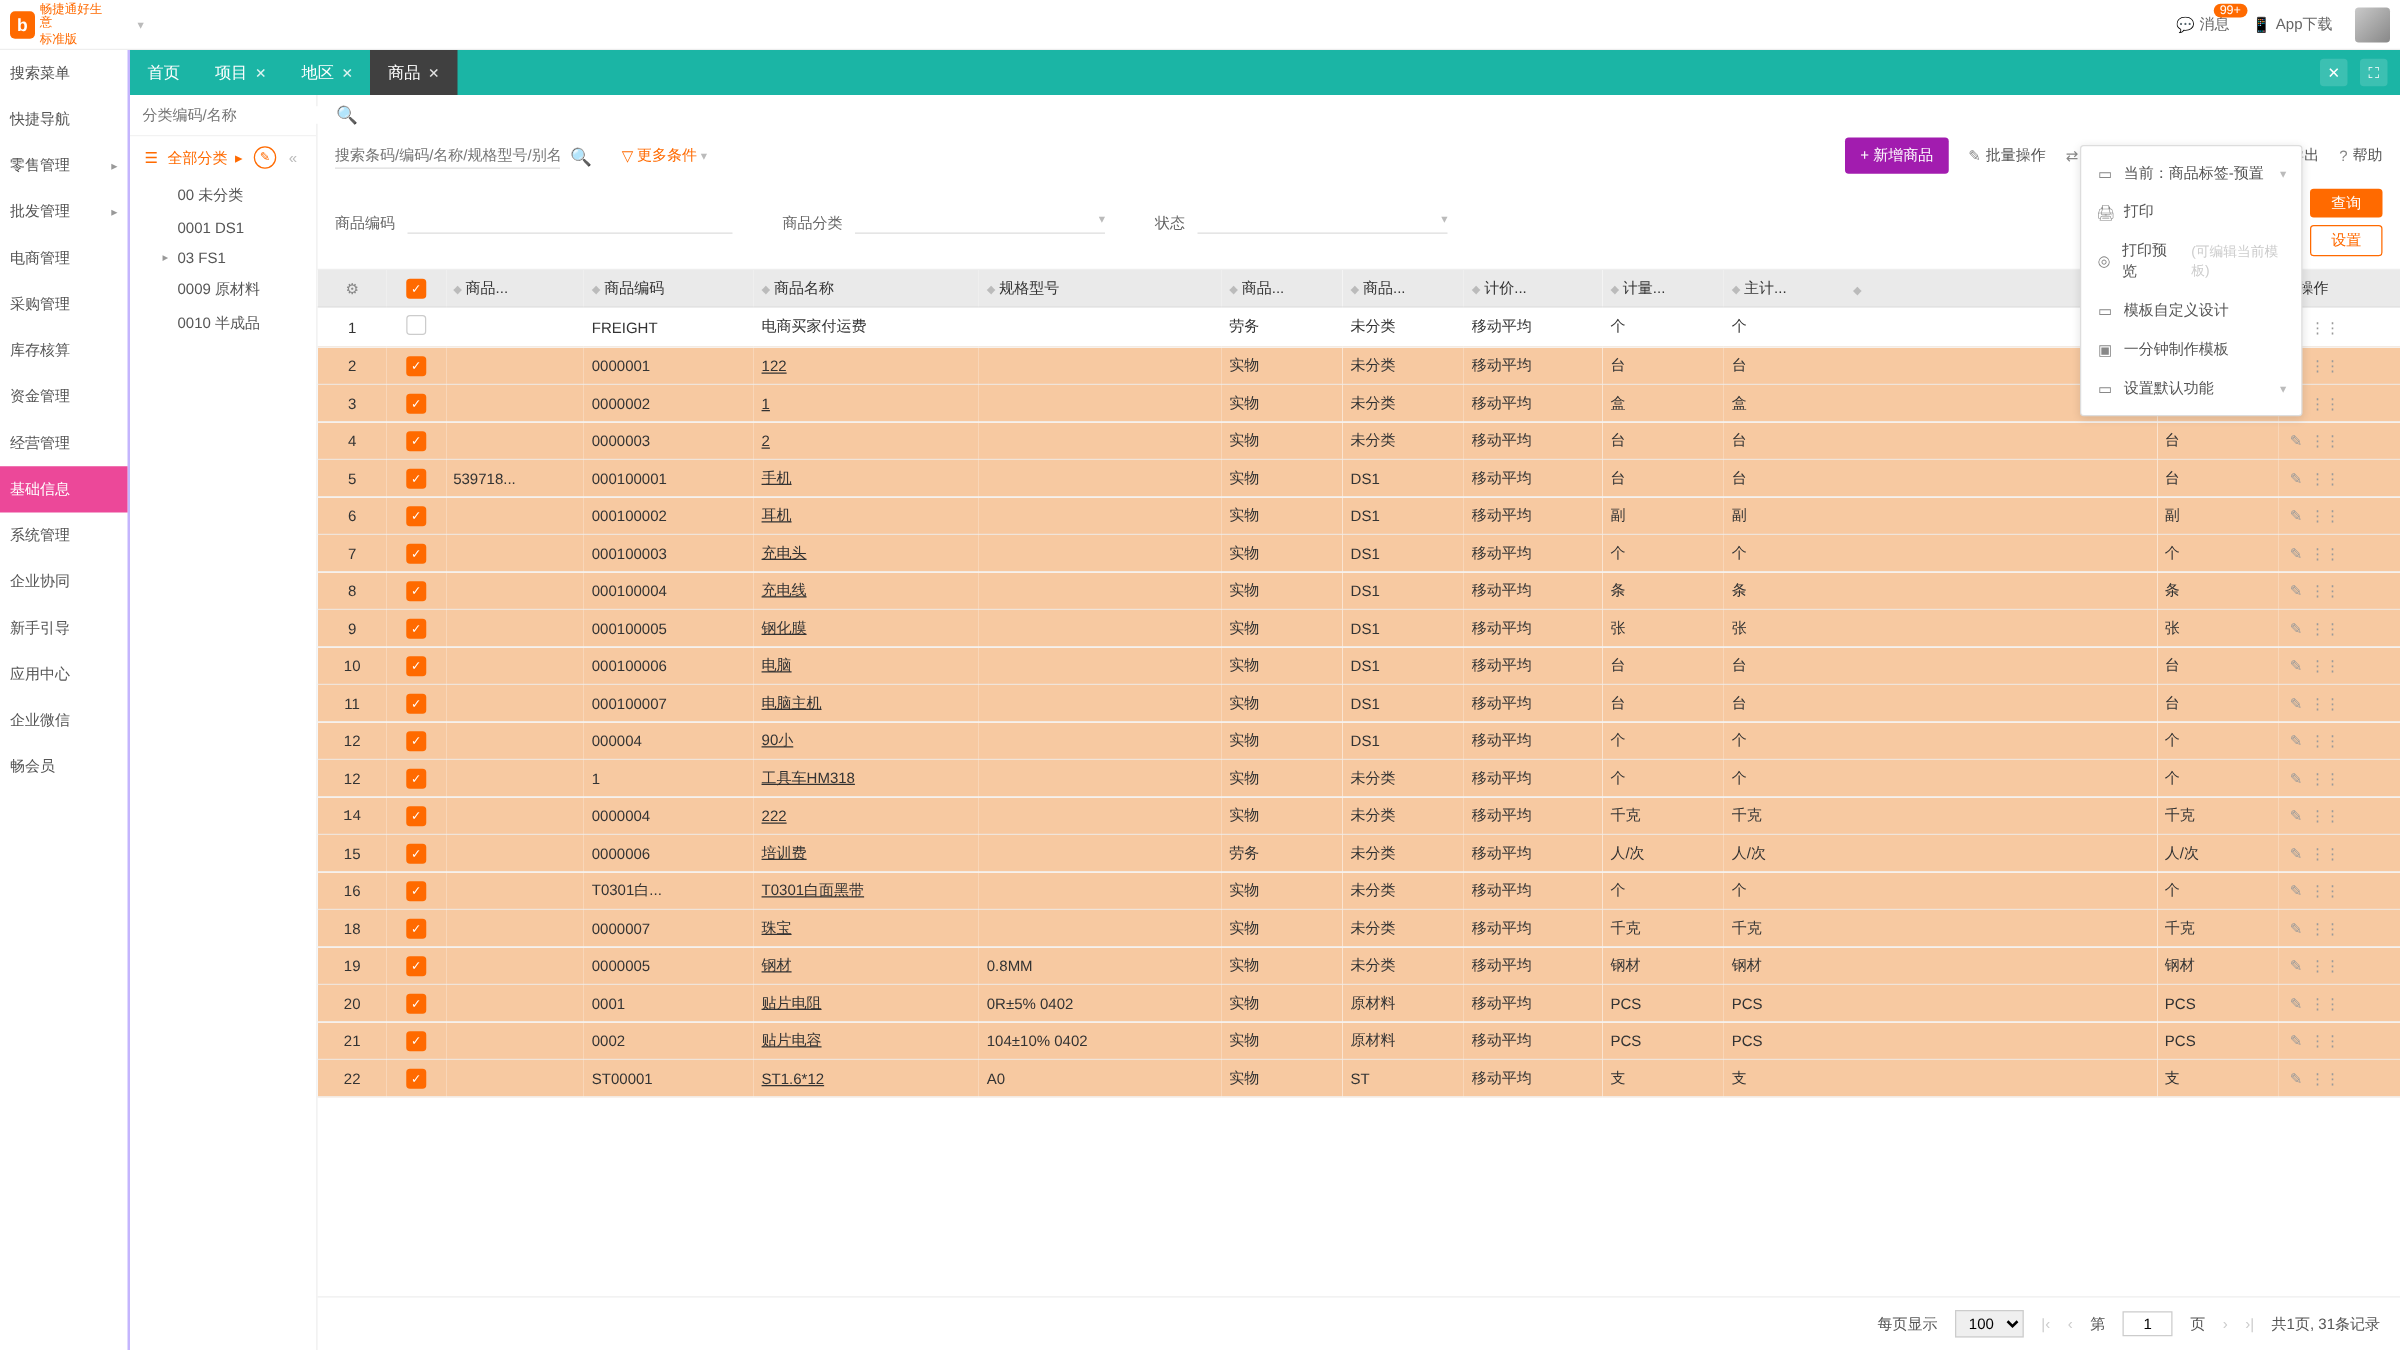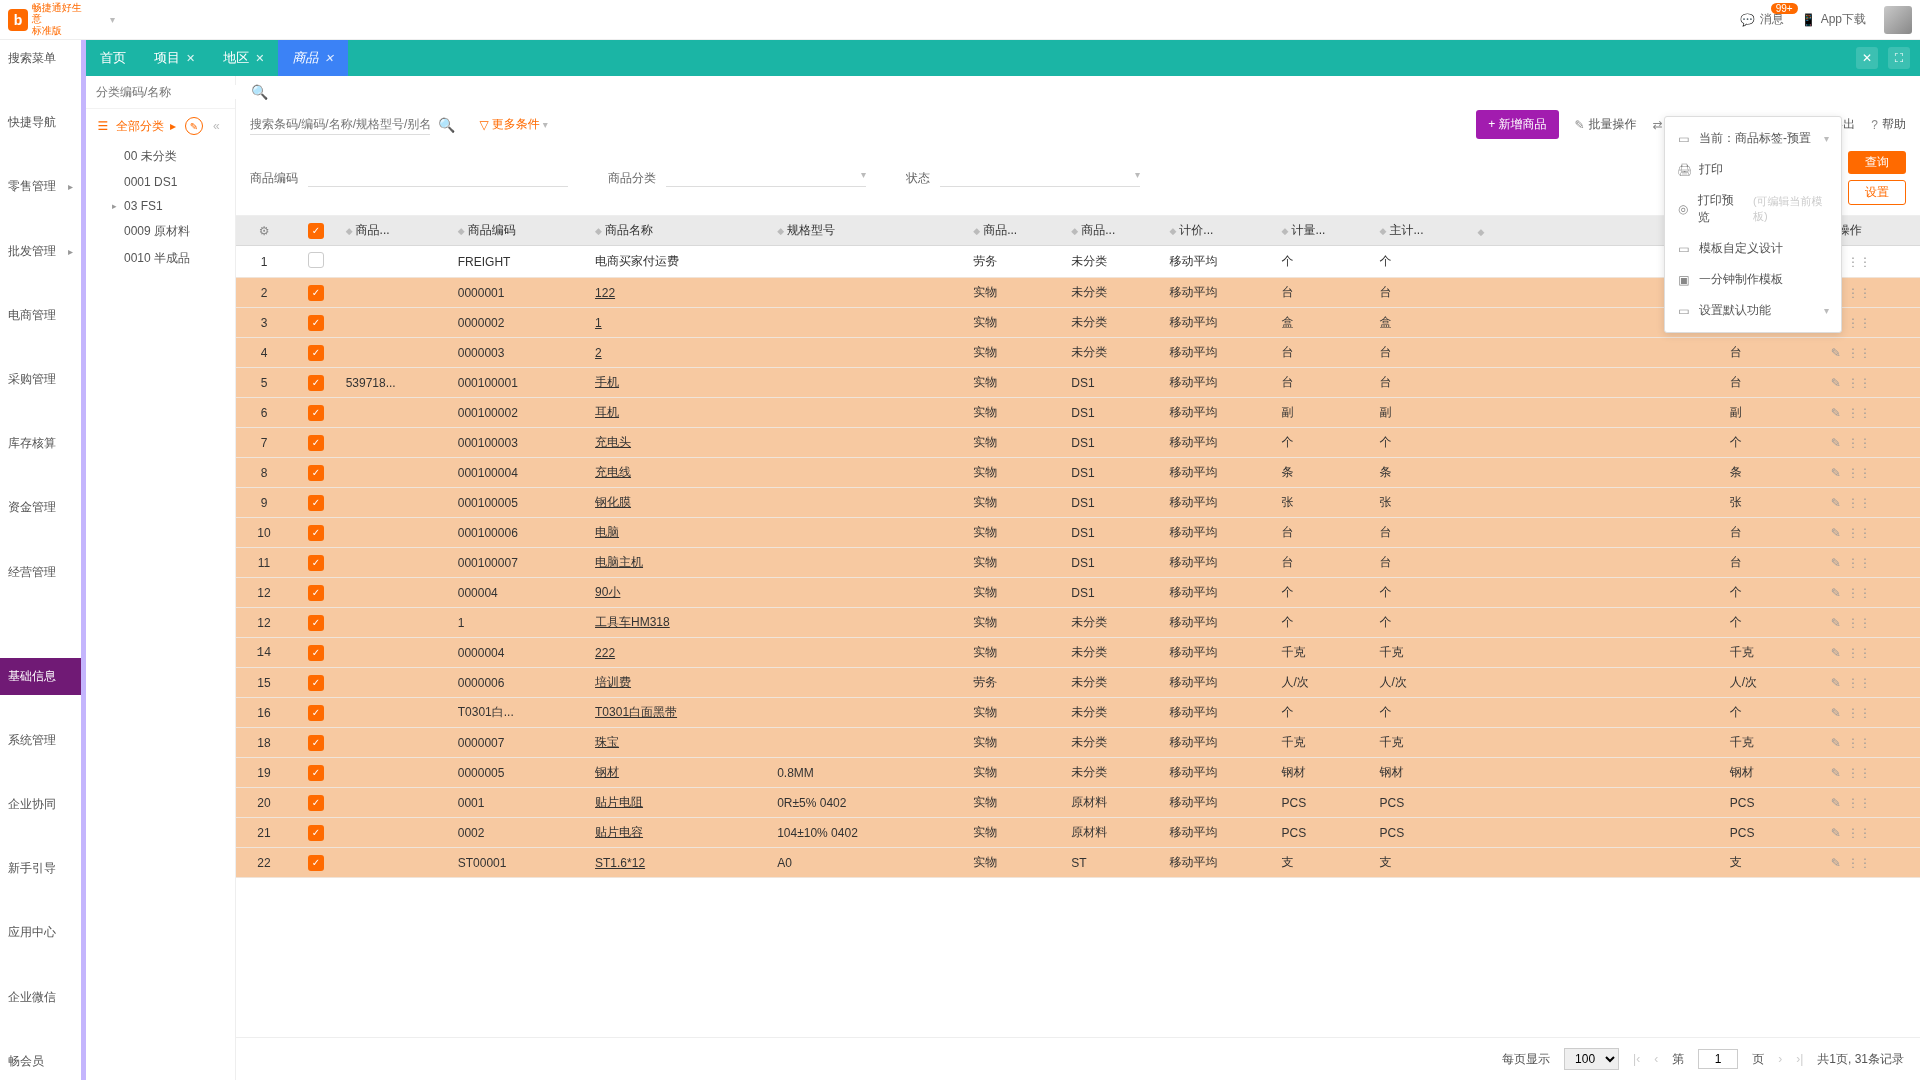--- a/index.html
+++ b/index.html
@@ -10,28 +10,28 @@
 .logo-mark{width:22px;height:22px;background:#ff6a00;border-radius:4px;display:flex;align-items:center;justify-content:center;color:#fff;font-weight:bold;font-size:14px;}
 .logo-text{font-size:10px;color:#ff6a00;line-height:1.1;}
 .logo-sub{font-size:10px;color:#ff6a00;}
 .company-select{margin-left:18px;color:#999;display:flex;align-items:center;gap:6px;}
 .chev{font-size:10px;color:#bbb;}
 .topbar-right{margin-left:auto;display:flex;align-items:center;gap:18px;}
 .top-item{display:flex;align-items:center;gap:4px;color:#666;position:relative;}
 .badge{background:#ff6a00;color:#fff;border-radius:8px;padding:0 5px;font-size:10px;position:absolute;top:-8px;right:-14px;}
 .avatar{width:28px;height:28px;background:linear-gradient(135deg,#c9c9c9 0%,#888 100%);border-radius:3px;}
 .body{flex:1;display:flex;min-height:0;}
-.sidebar{width:86px;border-right:5px solid #c4b5fd;display:flex;flex-direction:column;font-size:12px;justify-content:space-between;}
+.sidebar{width:104px;border-right:2px solid #c4b5fd;display:flex;flex-direction:column;font-size:12px;}
 .side-item{padding:10px 8px;color:#555;display:flex;align-items:center;justify-content:space-between;cursor:pointer;}
-.side-item.active{background:#701a75;color:#fff;margin-top:40px;}
+.side-item.active{background:#ec4899;color:#fff;}
 .side-caret{font-size:10px;color:#999;}
 .main{flex:1;display:flex;flex-direction:column;min-width:0;}
 .tabbar{background:#1bb5a5;height:36px;display:flex;align-items:center;color:#fff;}
 .tab{padding:0 14px;height:36px;display:flex;align-items:center;gap:6px;font-size:13px;cursor:pointer;}
-.tab.active{background:#3b82f6;font-style:italic;}
+.tab.active{background:#404040;}
 .tab-close{font-size:11px;opacity:.85;}
 .tabbar-right{margin-left:auto;display:flex;gap:10px;padding-right:10px;}
 .tabbar-ico{width:22px;height:22px;display:flex;align-items:center;justify-content:center;background:rgba(255,255,255,.15);border-radius:3px;cursor:pointer;font-size:12px;}
 .content{flex:1;display:flex;min-height:0;}
 .treepane{width:150px;border-right:1px solid #eee;display:flex;flex-direction:column;}
 .tree-search{display:flex;align-items:center;padding:8px 10px;border-bottom:1px solid #f2f2f2;}
 .tree-search input{border:none;outline:none;flex:1;font-size:12px;color:#666;}
 .search-ico{color:#ff6a00;font-size:14px;}
 .tree-head{display:flex;align-items:center;gap:6px;padding:8px 10px;color:#ff6a00;}
 .tree-head .ico{width:14px;text-align:center;}

